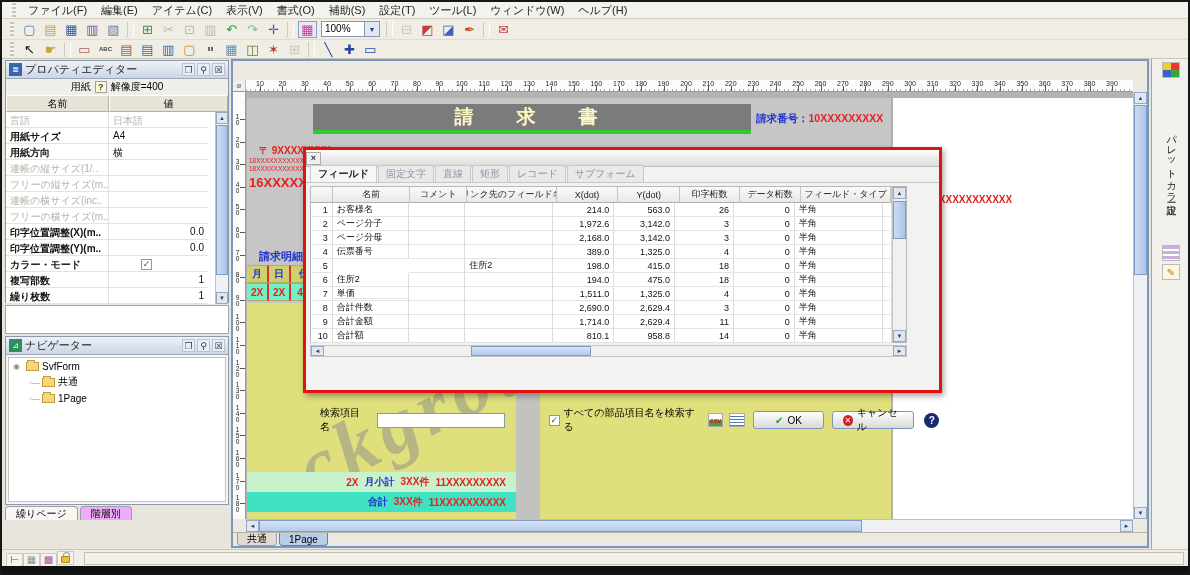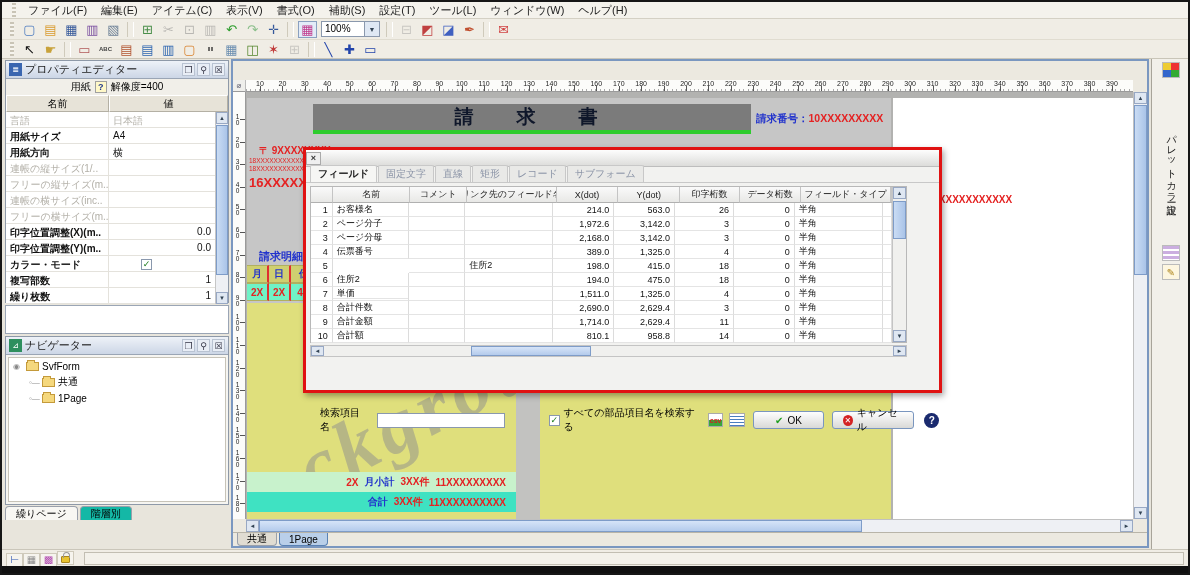--- a/index.html
+++ b/index.html
@@ -45,21 +45,21 @@
   .sb-thumb { position:absolute; left:0; width:12px; background:linear-gradient(to right,#cadcf4,#aac4e8); border:1px solid #7e9cc8; }
   #desc-box { position:absolute; left:3px; top:303px; width:224px; height:29px; background:#fff; border:1px solid #9aa5b5; }
   #nav-panel { left:3px; top:334px; width:224px; height:169px; }
   .nav-body { position:absolute; left:2px; right:2px; top:20px; bottom:2px; background:#fff; border:1px solid #c7c3b8; font-size:10px; }
   .tree-row { display:flex; align-items:center; height:16px; padding-left:4px; white-space:nowrap; }
   .tree-row.child { padding-left:20px; }
   .tree-toggle { color:#888; font-size:8px; width:10px; }
   .folder { width:13px; height:9px; background:#f5d87d; border:1px solid #c49a3a; margin:0 3px; position:relative; }
   .folder:before { content:""; position:absolute; left:0; top:-3px; width:6px; height:2px; background:#f5d87d; border:1px solid #c49a3a; border-bottom:none; }
   .left-tabs { position:absolute; left:3px; width:224px; height:14px; display:flex; }
-  .ltab { font-size:10px; padding:0 10px; border:1px solid #9aa0ab; border-bottom:none; border-radius:4px 4px 0 0; background:#14b8a6; margin-right:2px; display:flex; align-items:center; white-space:nowrap; }
+  .ltab { font-size:10px; padding:0 10px; border:1px solid #9aa0ab; border-bottom:none; border-radius:4px 4px 0 0; background:#f0abfc; margin-right:2px; display:flex; align-items:center; white-space:nowrap; }
   .ltab.active { background:#f8f7f3; }
 
   
   #statusbar { position:absolute; left:0; right:0; top:547px; height:17px; background:#f0ede5; border-top:1px solid #cac6ba; display:flex; align-items:center; padding-left:4px; gap:2px; }
   .st-ico { width:17px; height:14px; display:inline-flex; align-items:center; justify-content:center; font-size:10px; border:1px solid #cfcabb; background:#f6f4ee; }
   .status-field { flex:1; height:13px; margin:0 4px 0 8px; border:1px solid #c2beb2; background:#f3f1ea; }
   .lock-body { width:9px; height:7px; background:#e8c330; border:1px solid #a8861e; border-radius:1px; position:relative; margin-top:3px; }
   .lock-body:before { content:""; position:absolute; left:1px; top:-5px; width:5px; height:5px; border:1.5px solid #9a9a9a; border-bottom:none; border-radius:4px 4px 0 0; }
   #black-strip { position:absolute; left:0; right:0; top:564px; height:11px; background:#101010; }
 
@@ -77,21 +77,21 @@
   #vruler { position:absolute; left:0; top:31px; width:13px; bottom:27px; background:#fcfcfa; border-right:1px solid #9a9a9a; overflow:hidden; }
   .vr-lab { position:absolute; left:1px; font-size:6.5px; color:#222; writing-mode:vertical-rl; text-orientation:upright; letter-spacing:-1px; transform:translateY(-50%); }
   .vr-tick { position:absolute; right:0; height:1px; width:5px; background:#555; }
   #viewport { position:absolute; left:13px; top:31px; right:14px; bottom:27px; background:#b2b2b0; overflow:hidden; }
 
   
   #page1 { position:absolute; left:1px; top:6px; width:644px; bottom:0; background:#c6c6c6; overflow:hidden; }
   #page1-yellow { position:absolute; left:0; right:0; top:205px; bottom:0; background:#dfdf7c; }
   #gray-strip { position:absolute; left:269px; width:24px; top:294px; bottom:0; background:#c2c2c0; }
   #banner { position:absolute; left:66px; top:6px; width:438px; height:26px; background:#7b7b7b; display:flex; align-items:center; justify-content:center; }
-  #banner span { font-size:19px; font-weight:bold; color:#0f172a; letter-spacing:12px; }
+  #banner span { font-size:19px; font-weight:bold; color:#fef9c3; letter-spacing:12px; }
   #banner-underline { position:absolute; left:66px; top:32px; width:438px; height:4px; background:#2ecc2e; }
   #invoice-no { position:absolute; left:509px; top:14px; font-size:10.5px; font-weight:bold; white-space:nowrap; }
   .txt-blue { color:#2233cc; } .txt-red { color:#e42222; }
   #postal { position:absolute; left:12px; top:46px; font-size:10px; font-weight:bold; color:#e42222; }
   #addr { position:absolute; left:2px; top:59px; font-size:6.5px; line-height:8px; color:#e42222; letter-spacing:0; }
   #cust-code { position:absolute; left:2px; top:77px; font-size:13px; font-weight:bold; color:#e42222; }
   #detail-title { position:absolute; left:12px; top:151px; font-size:11px; font-weight:bold; color:#2233cc; }
   .detail-row { position:absolute; left:0; display:flex; height:18px; }
   .dcell { border-right:2px solid #e03030; border-top:1px solid #b0b060; border-bottom:1px solid #b0b060; display:flex; align-items:center; justify-content:center; font-size:10px; font-weight:bold; white-space:nowrap; }
   #detail-head { top:167px; } #detail-head .dcell { background:#cfcf70; color:#2233cc; }
@@ -231,21 +231,21 @@
     <div class="prop-sub">
       <span>用紙</span>
       <span class="help-badge">?</span>
       <span>解像度=400</span>
     </div>
     <div class="prop-cols">
       <span class="prop-col-h" style="width:103px">名前</span>
       <span class="prop-col-h" style="flex:1">値</span>
     </div>
     <div class="prop-body">
-      <div id="prop-rows-inner" style="margin-right:13px;">
+      <div id="prop-rows-inner" style="margin-right:20px;">
           <div class="prop-row disabled">
             <span class="prop-name">言語</span>
             <span class="prop-val">日本語</span>
           </div>
           <div class="prop-row">
             <span class="prop-name">用紙サイズ</span>
             <span class="prop-val">A4</span>
           </div>
           <div class="prop-row">
             <span class="prop-name">用紙方向</span>

